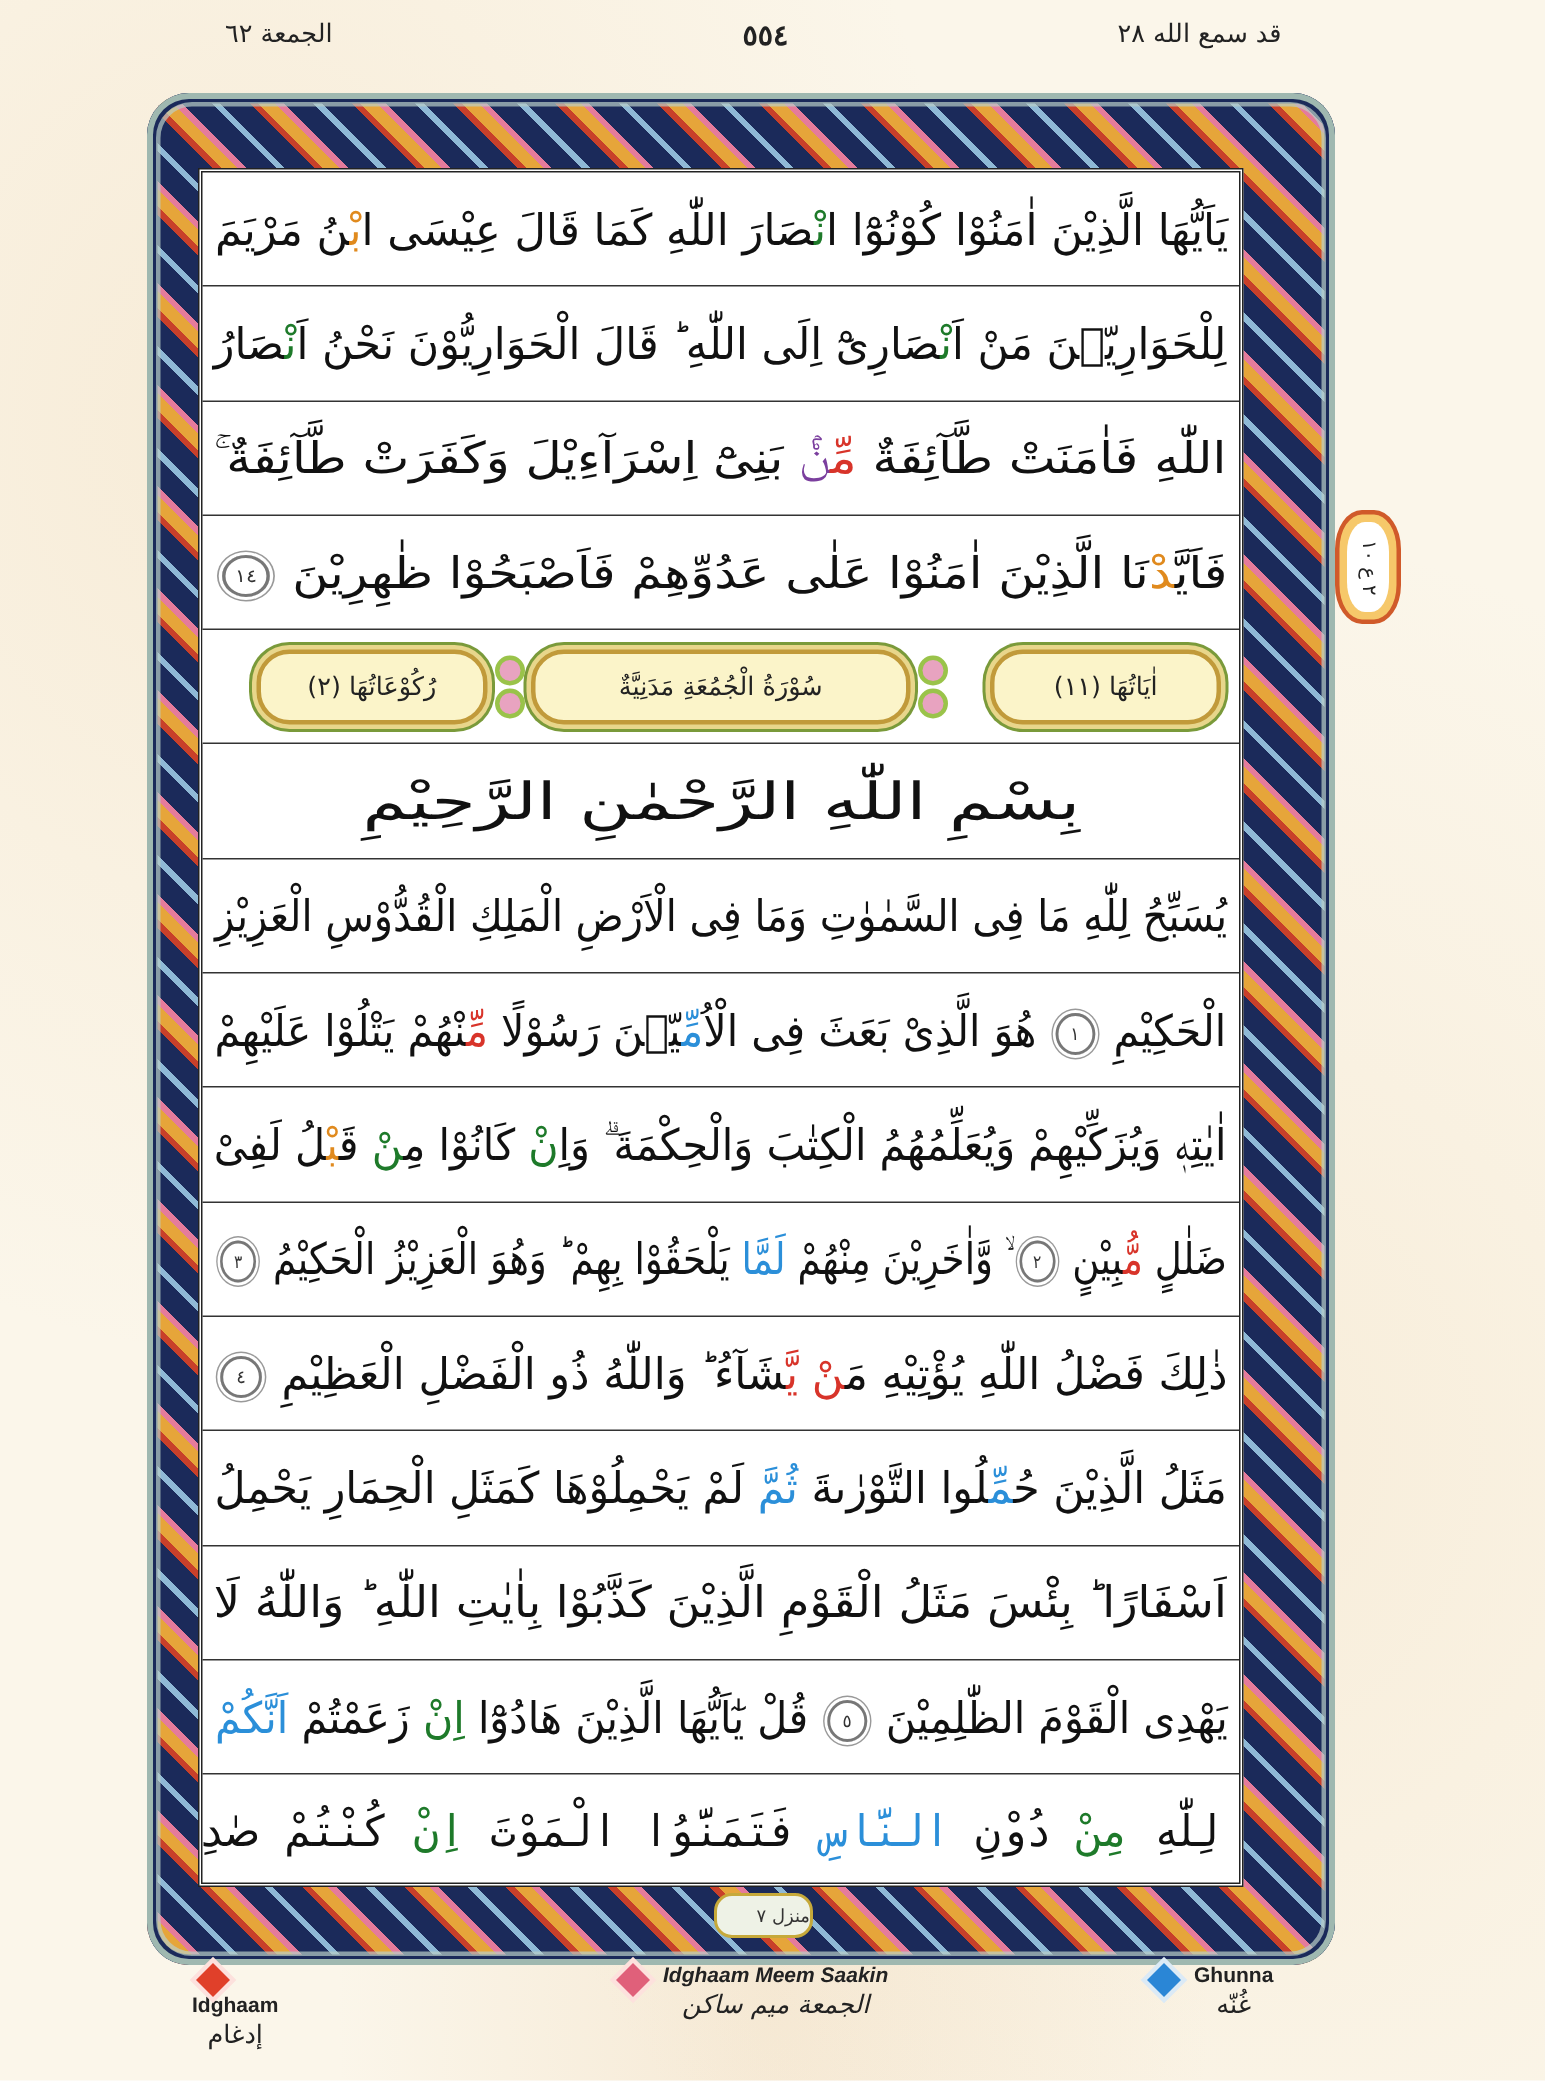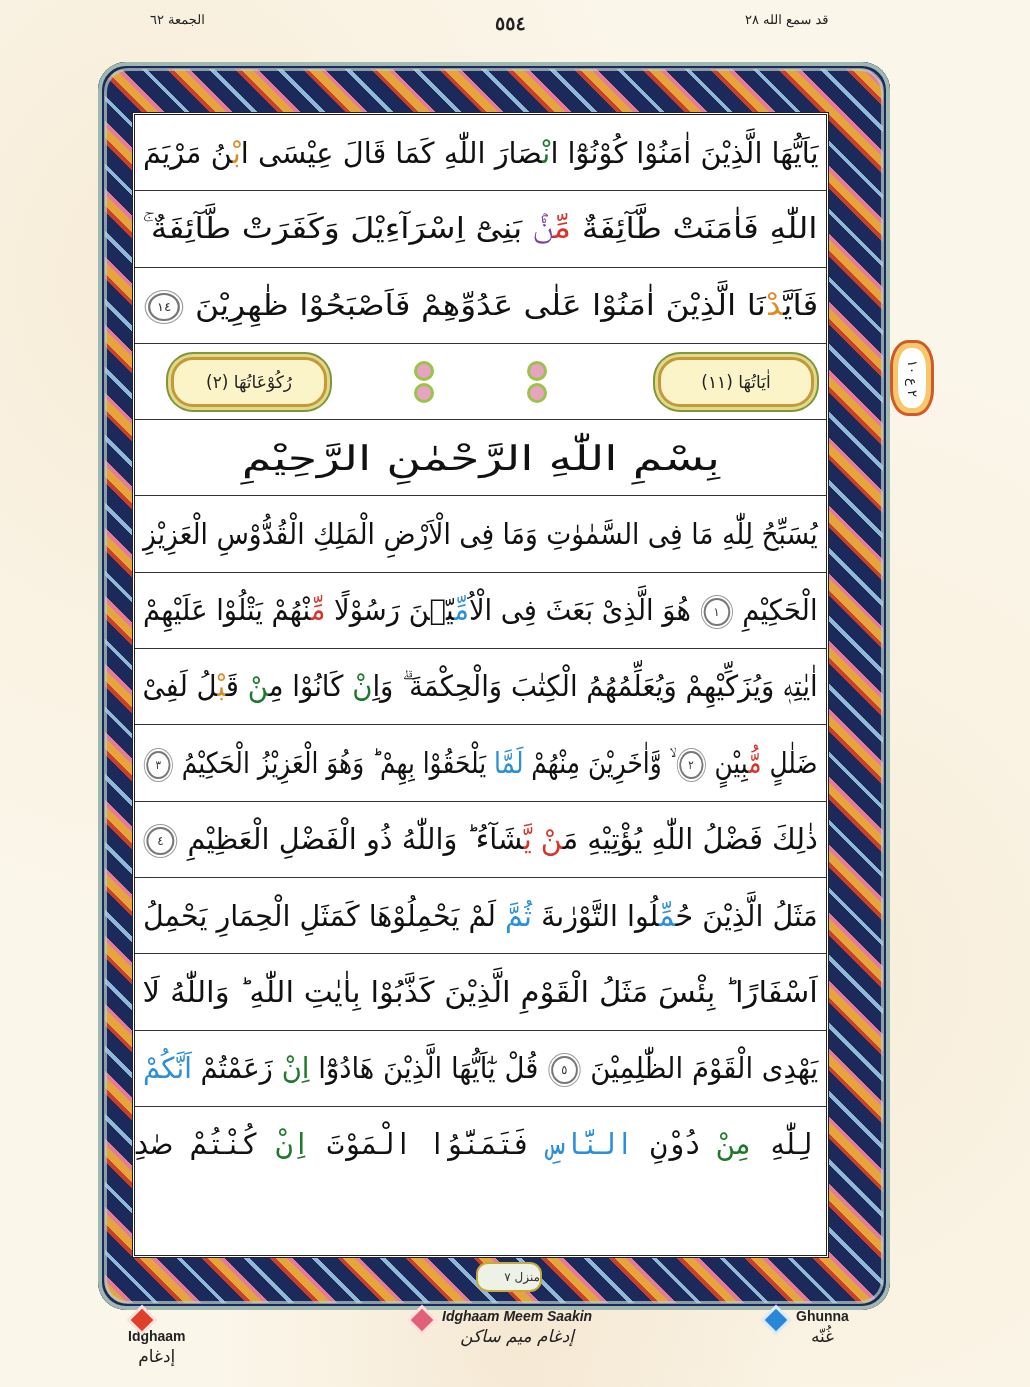--- a/index.html
+++ b/index.html
@@ -5,21 +5,21 @@
   html, body { margin: 0; padding: 0; }
   body {
     width: 1030px; height: 1387px; position: relative; overflow: hidden;
     background: #fbf6ea;
     background-image:
       radial-gradient(ellipse at 15% 20%, rgba(235,205,160,0.25), transparent 40%),
       radial-gradient(ellipse at 80% 70%, rgba(235,205,160,0.22), transparent 45%),
       radial-gradient(ellipse at 50% 95%, rgba(230,195,150,0.25), transparent 40%);
     font-family: "DejaVu Sans", sans-serif;
   }
-  .hdr { position: absolute; top: 12px; font-family: "DejaVu Serif", serif; font-size: 13px; color: #222; }
+  .hdr { position: absolute; top: 12px; font-family: "DejaVu Serif", serif; font-size: 17px; color: #222; }
   .hdr-left { left: 150px; }
   .hdr-center { left: 495px; font-size: 19px; font-weight: bold; }
   .hdr-right { left: 745px; }
 
   
   .frame {
     position: absolute; left: 98px; top: 62px; width: 792px; height: 1248px;
     border-radius: 28px;
     background:
       repeating-linear-gradient(45deg, #1b2a5a 0 14px, #c8402a 14px 18px, #e6a53a 18px 26px, #e57b9b 26px 30px, #1b2a5a 30px 44px, #8fb9d6 44px 48px);
@@ -119,39 +119,47 @@
   </div>
 
 <div class="inner">
 
   <div class="row">
     <span class="txt" style="transform: scaleX(0.994109);">
       <span>يَاَيُّهَا الَّذِيْنَ اٰمَنُوْا كُوْنُوْٓا ا</span><span class="hl-green">نْ</span><span>صَارَ اللّٰهِ كَمَا قَالَ عِيْسَى ا</span><span class="hl-orange">بْ</span><span>نُ مَرْيَمَ</span>
     </span>
   </div>
 
+  <div class="row">
+    <span class="txt" style="transform: scaleX(0.983965);">
+      <span>لِلْحَوَارِيّٖنَ مَنْ اَ</span><span class="hl-green">نْ</span><span>صَارِیْٓ اِلَى اللّٰهِ ؕ قَالَ الْحَوَارِيُّوْنَ نَحْنُ اَ</span><span class="hl-green">نْ</span><span>صَارُ</span>
+    </span>
+  </div>
 
   <div class="row">
     <span class="txt" style="transform: scaleX(1.14407);">
       <span>اللّٰهِ فَاٰمَنَتْ طَّآئِفَةٌ </span><span class="hl-red">مِّ</span><span class="hl-purple">نْۢ</span><span> بَنِیْٓ اِسْرَآءِيْلَ وَكَفَرَتْ طَّآئِفَةٌ ۚ</span>
     </span>
   </div>
 
   <div class="row">
     <span class="txt" style="transform: scaleX(1.13636);">
       <span>فَاَيَّ</span><span class="hl-orange">دْ</span><span>نَا الَّذِيْنَ اٰمَنُوْا عَلٰى عَدُوِّهِمْ فَاَصْبَحُوْا ظٰهِرِيْنَ</span>
       <span class="ayah-mark">١٤</span>
     </span>
   </div>
 
   <div class="row sura-header">
     <div class="cartouche cart-side">
         <span>اٰيَاتُهَا (١١)</span>
       </div>
     <div class="knot"></div>
+    <div class="cartouche cart-mid">
+        <span>سُوْرَةُ الْجُمُعَةِ مَدَنِيَّةٌ</span>
+      </div>
     <div class="knot"></div>
     <div class="cartouche cart-side">
         <span>رُكُوْعَاتُهَا (٢)</span>
       </div>
   </div>
 
   <div class="row basmala">
     <span class="txt" style="transform: scaleX(1.4);">بِسْمِ اللّٰهِ الرَّحْمٰنِ الرَّحِيْمِ</span>
   </div>
 
@@ -222,21 +230,21 @@
   <div class="diamond" style="background:#e0402a"></div>
   <div class="legend-text">
     <span class="legend-en">Idghaam</span>
     <span class="legend-ar">إدغام</span>
   </div>
 </div>
 <div class="legend legend-2">
   <div class="diamond" style="background:#e0607a"></div>
   <div class="legend-text">
     <span class="legend-en">Idghaam Meem Saakin</span>
-    <span class="legend-ar">إدغام ميم ساكن</span>
+    <span class="legend-ar">الجمعة ميم ساكن</span>
   </div>
 </div>
 <div class="legend legend-3">
   <div class="diamond" style="background:#2a86d6; box-shadow:0 0 0 3px #dbeaf6"></div>
   <div class="legend-text">
     <span class="legend-en">Ghunna</span>
     <span class="legend-ar">غُنّه</span>
   </div>
 </div>
 

